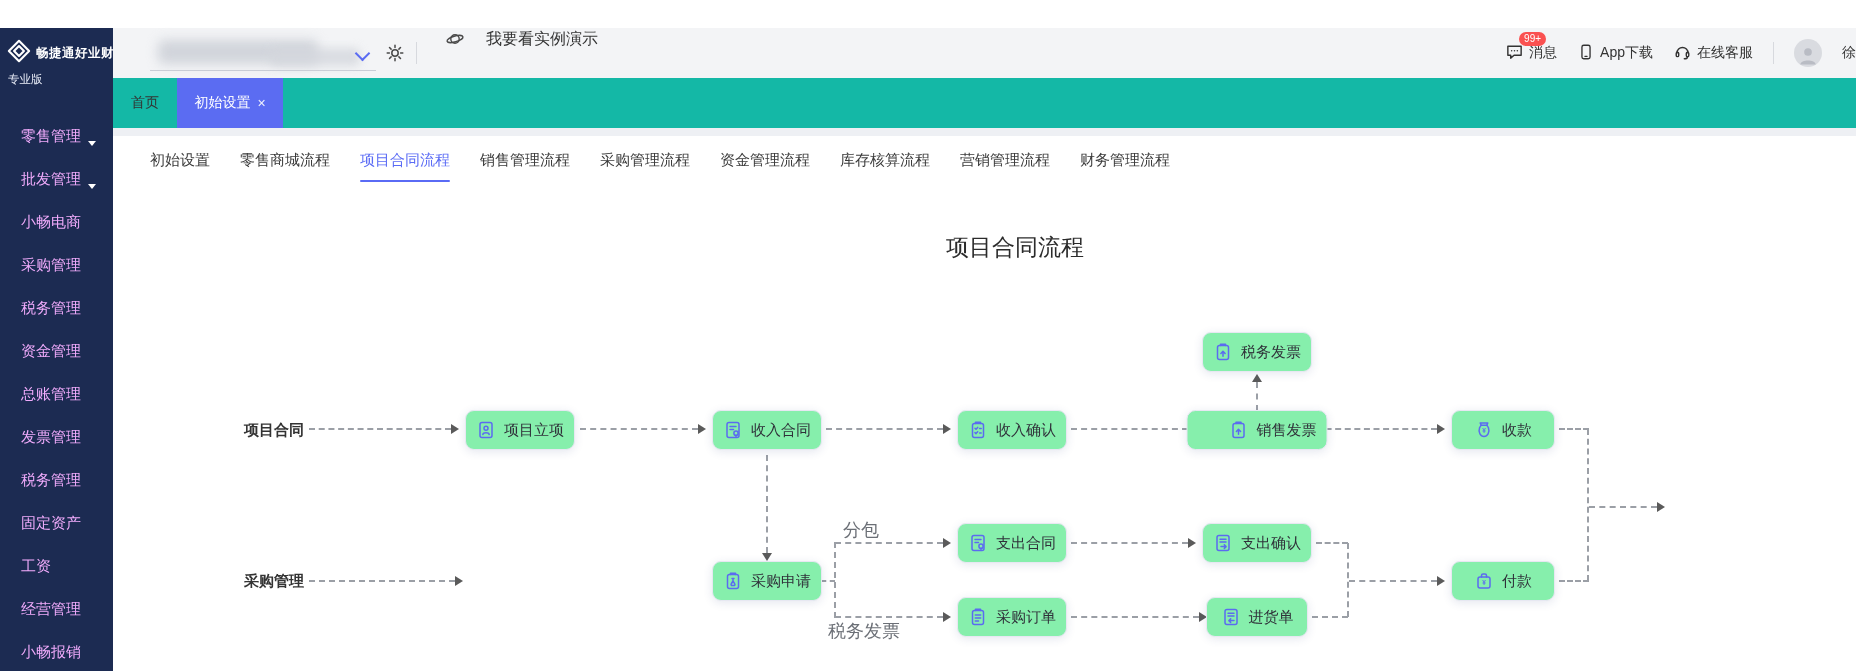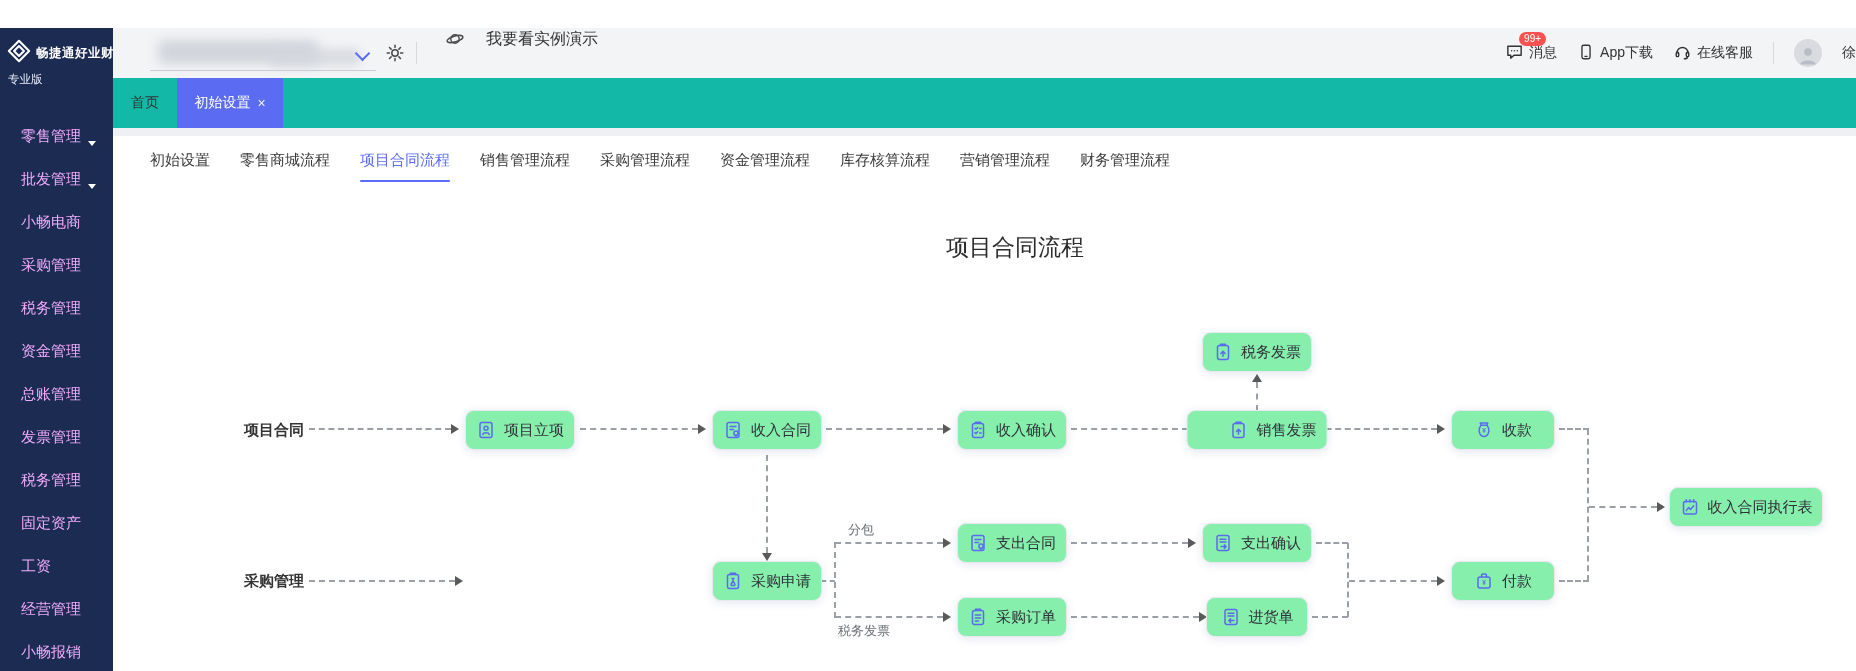--- a/index.html
+++ b/index.html
@@ -48,21 +48,21 @@
   .flowtabs-right{position:absolute;right:4px;top:0;height:48px;display:flex;align-items:center;gap:8px;font-size:14px;color:#333;}
   .ft-link{display:flex;align-items:center;gap:5px;cursor:pointer;}
   .ft-sep{color:#bbb;}
 
   .diagram-title{position:absolute;top:96px;left:902px;transform:translateX(-50%);font-size:23px;font-weight:500;color:#2b2b2b;margin:0;white-space:nowrap;}
 
   
   .diagram{position:absolute;inset:0;}
   .node{position:absolute;height:38px;background:#86efac;border:1px solid #e7e8f2;border-radius:9px;box-shadow:0 2px 10px rgba(40,60,120,.12);display:flex;align-items:center;justify-content:center;gap:8px;font-size:15px;color:#2f3139;transform:translate(-50%,-50%);cursor:pointer;white-space:nowrap;}
   .rowlabel{position:absolute;transform:translate(-50%,-50%);font-weight:bold;font-size:15px;color:#333;white-space:nowrap;}
-  .branchlabel{position:absolute;transform:translate(-50%,-50%);font-size:13px;color:#6b6f76;white-space:nowrap;}
+  .branchlabel{position:absolute;transform:translate(-50%,-50%);font-size:18px;color:#6b6f76;white-space:nowrap;}
   .dl{position:absolute;border-top:2px dashed #9b9fa6;}
   .dv{position:absolute;border-left:2px dashed #9b9fa6;}
   .ar{position:absolute;width:0;height:0;border:5px solid transparent;}
   .ar-r{border-left:8px solid #5a5a5a;border-right:none;}
   .ar-u{border-bottom:8px solid #5a5a5a;border-top:none;}
   .ar-d{border-top:8px solid #5a5a5a;border-bottom:none;}
 </style>
 </head>
 <body>
 
@@ -368,29 +368,19 @@
         <div class="node" style="left: 1390px; top: 445px; width: 102px;">
           <span style="display: flex;">
             <svg width="20" height="20" viewBox="0 0 20 20" fill="none" stroke="#5b6bf0" stroke-width="1.5" stroke-linecap="round" stroke-linejoin="round">
               <rect x="4" y="6" width="12" height="11" rx="2"></rect>
               <path d="M7.5 6V4.6A1.6 1.6 0 0 1 9.1 3h1.8a1.6 1.6 0 0 1 1.6 1.6V6"></path>
               <text x="10" y="14.3" font-size="6.5" text-anchor="middle" fill="#5b6bf0" stroke="none" font-weight="bold">¥</text>
             </svg>
           </span>
           <span>付款</span>
         </div>
-        <div class="node" style="left: 1633px; top: 371px; width: 152px;">
-          <span style="display: flex;">
-            <svg width="20" height="20" viewBox="0 0 20 20" fill="none" stroke="#5b6bf0" stroke-width="1.5" stroke-linecap="round" stroke-linejoin="round">
-              <rect x="3.5" y="4.5" width="13" height="12.5" rx="2"></rect>
-              <path d="M6.3 2.8v2.3M10 2.8v2.3M13.7 2.8v2.3"></path>
-              <path d="M6.2 13.6l2.4-3 1.9 1.9 3-3.6"></path>
-            </svg>
-          </span>
-          <span>收入合同执行表</span>
-        </div>
         <div class="rowlabel" style="left: 161px; top: 294px;">项目合同</div>
         <div class="rowlabel" style="left: 161px; top: 445px;">采购管理</div>
         <div class="branchlabel" style="left: 748px; top: 394px;">分包</div>
         <div class="branchlabel" style="left: 751px; top: 495px;">税务发票</div>
       </div>
   </main>
 </div>
 
 </body></html>

